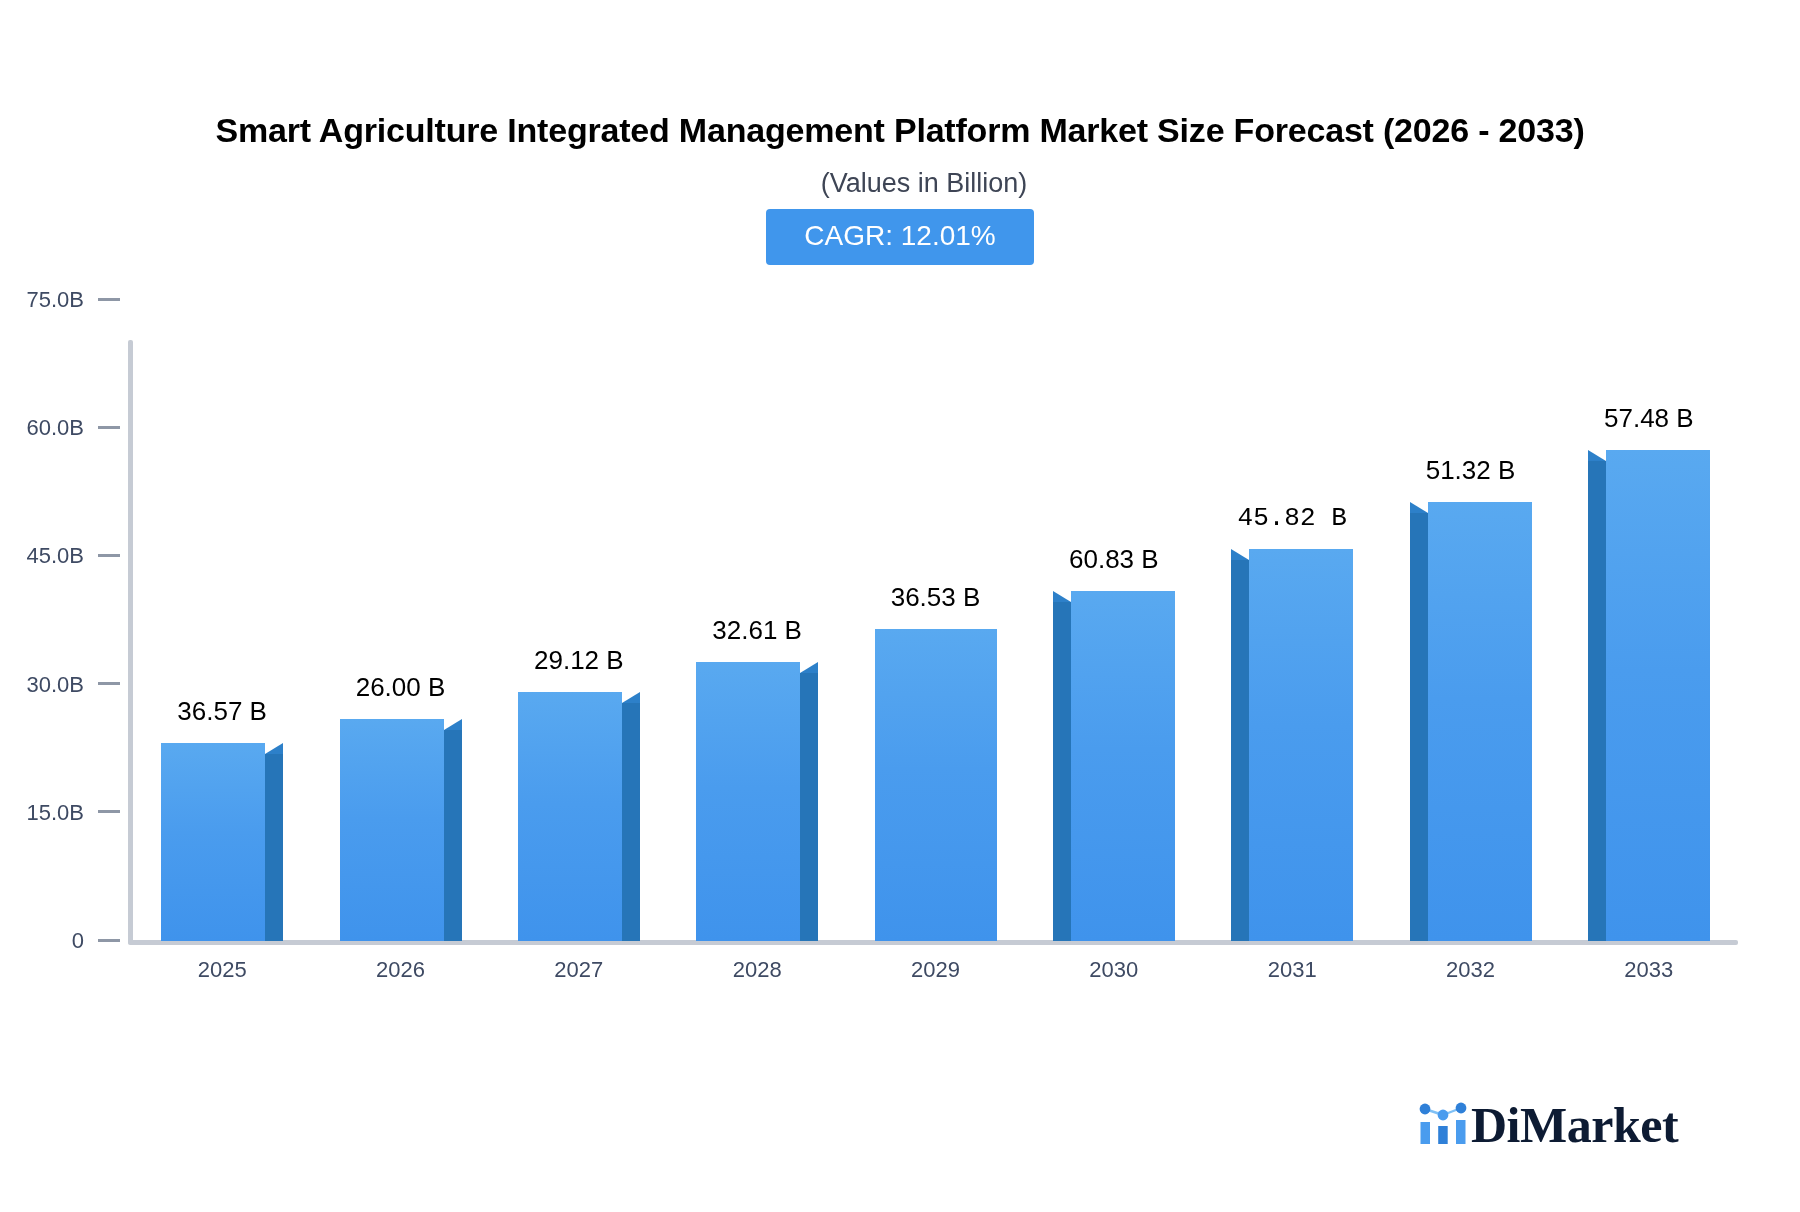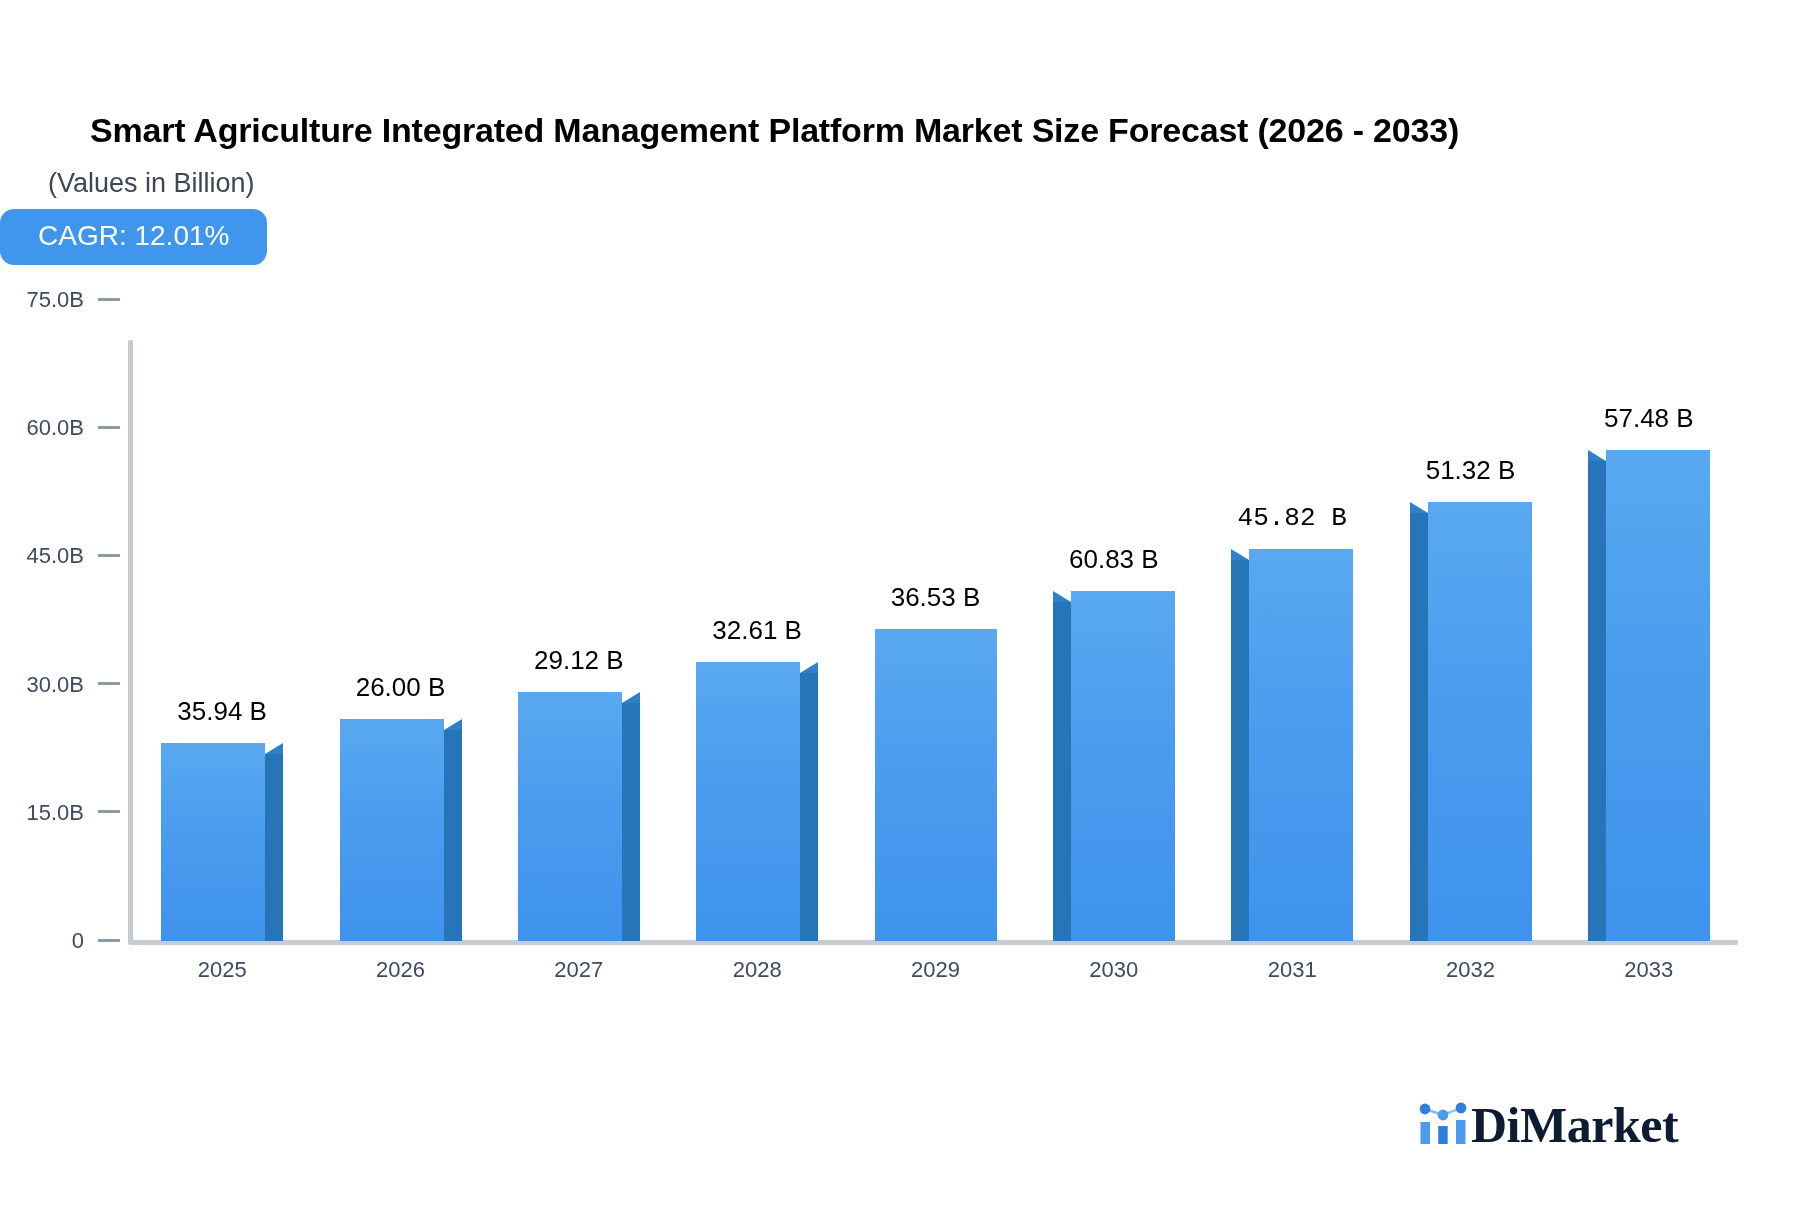--- a/index.html
+++ b/index.html
@@ -15,20 +15,21 @@
     position: relative;
     overflow: hidden;
   }
 
   
   .chart-header {
     position: absolute;
     left: 0;
     top: 0;
     width: 1800px;
+    text-align: center;
     padding-top: 108px;
   }
   .chart-title {
     font-size: 34px;
     font-weight: bold;
     color: #000000;
     line-height: 1.35;
     margin: 0 auto;
     width: 1620px;
     letter-spacing: -0.2px;
@@ -39,21 +40,21 @@
     color: #3e4555;
     margin-top: 14px;
     padding-left: 48px;
   }
   .cagr-badge {
     display: inline-block;
     margin-top: 10px;
     background: #4096ec;
     color: #ffffff;
     font-size: 28px;
-    border-radius: 14px;
+    border-radius: 4px;
     padding: 13px 38px 15px 38px;
     line-height: 1;
   }
 
   
   .plot {
     position: absolute;
     left: 0;
     top: 0;
     width: 1800px;
@@ -186,21 +187,21 @@
       <div class="ytick" style="top: 684.6px;"><span>30.0B</span><span class="dash"></span></div>
       <div class="ytick" style="top: 556.4px;"><span>45.0B</span><span class="dash"></span></div>
       <div class="ytick" style="top: 428.2px;"><span>60.0B</span><span class="dash"></span></div>
       <div class="ytick" style="top: 300px;"><span>75.0B</span><span class="dash"></span></div>
     </div>
   <div class="bars-layer" id="bars">
       <div class="bar-group" style="left: 161.167px; width: 122px;">
         <div class="bar-front" style="height: 198.283px; width: 104px; left: 0px;"></div>
         <div class="bar-side" style="width: 18px; height: 187.283px; left: 104px;"></div>
         <div class="bar-side-top" style="bottom: 187.283px; left: 104px; border-left: 18px solid transparent; border-bottom: 11px solid rgb(45, 128, 201);"></div>
-        <div class="bar-label" style="bottom: 214.283px;">35.94 B</div>
+        <div class="bar-label" style="bottom: 214.283px;">36.57 B</div>
       </div>
       <div class="bar-group" style="left: 339.5px; width: 122px;">
         <div class="bar-front" style="height: 222.213px; width: 104px; left: 0px;"></div>
         <div class="bar-side" style="width: 18px; height: 211.213px; left: 104px;"></div>
         <div class="bar-side-top" style="bottom: 211.213px; left: 104px; border-left: 18px solid transparent; border-bottom: 11px solid rgb(45, 128, 201);"></div>
         <div class="bar-label" style="bottom: 238.213px;">26.00 B</div>
       </div>
       <div class="bar-group" style="left: 517.833px; width: 122px;">
         <div class="bar-front" style="height: 248.879px; width: 104px; left: 0px;"></div>
         <div class="bar-side" style="width: 18px; height: 237.879px; left: 104px;"></div>

